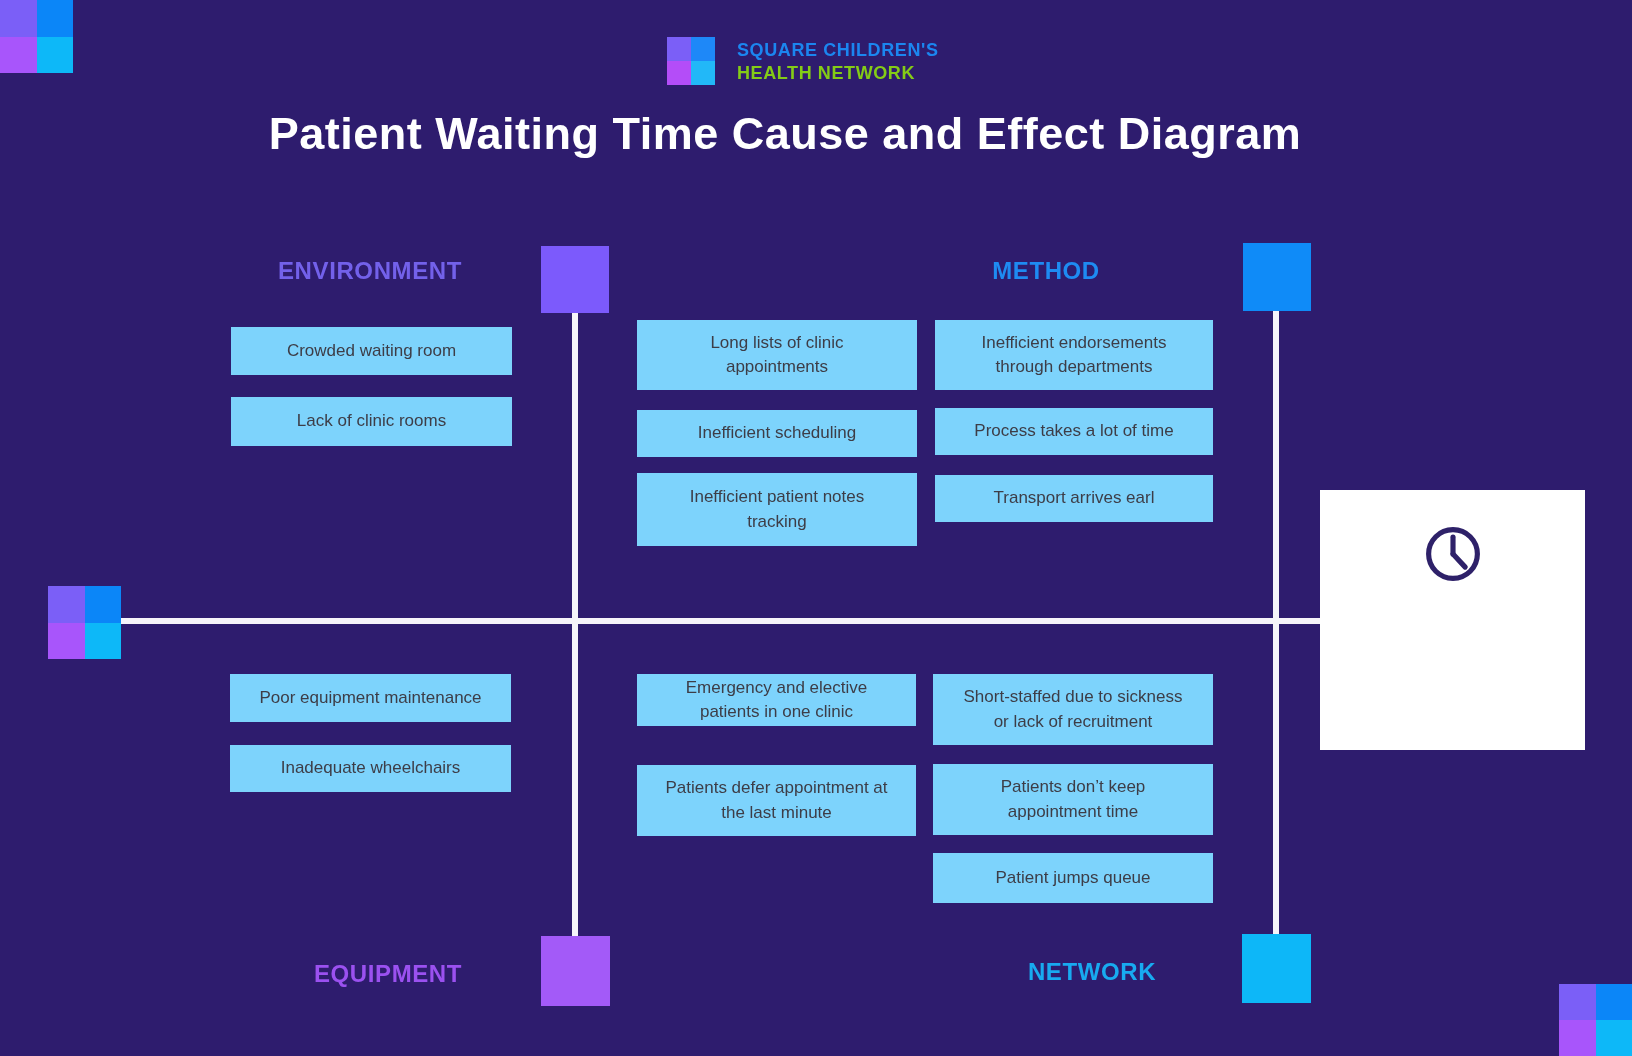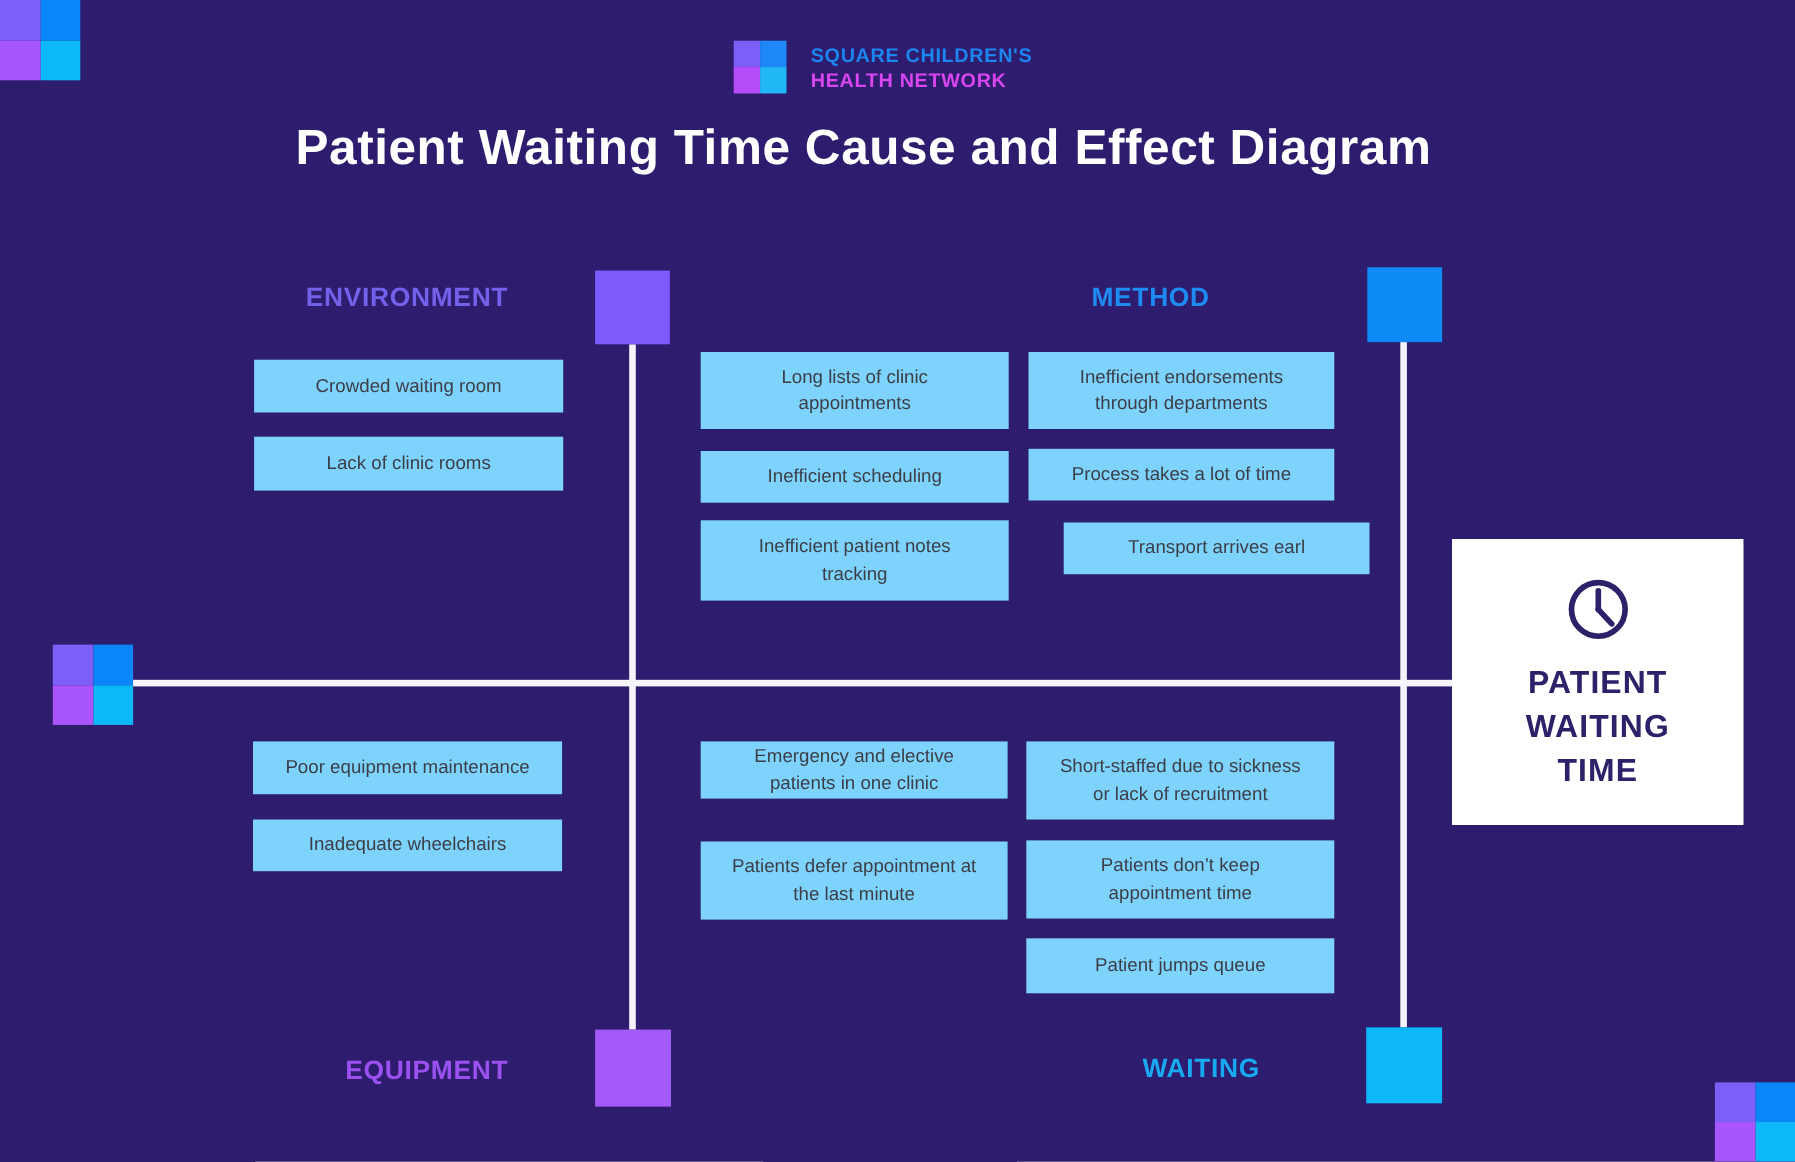--- a/index.html
+++ b/index.html
@@ -14,21 +14,21 @@
   .deco .c2 { background:#0b86f8; }
   .deco .c3 { background:#a855fb; }
   .deco .c4 { background:#0db8f8; }
   .logo .c3 { background:#b44df8; }
   .logo .c2 { background:#1e88f8; }
   .logo .c4 { background:#22b8f8; }
 
   .brand-line1 { position:absolute; left:737px; top:40px; font-size:18px; font-weight:700;
                  letter-spacing:.6px; color:#1b86f0; }
   .brand-line2 { position:absolute; left:737px; top:63px; font-size:18px; font-weight:700;
-                 letter-spacing:.6px; color:#d946ef; }
+                 letter-spacing:.6px; color:#84cc16; }
 
   .main-title { position:absolute; left:-31px; top:108px; width:1632px; text-align:center;
                 font-size:45px; font-weight:700; color:#ffffff; letter-spacing:.5px; }
 
   .cat-label { position:absolute; width:240px; font-size:24px; font-weight:700;
                letter-spacing:.6px; text-align:center; }
   .cat-environment { left:250px; top:257px; color:#7361ea; }
   .cat-method      { left:926px; top:257px; color:#1e8bf2; }
   .cat-equipment   { left:268px; top:960px; color:#9b51f0; }
   .cat-people      { left:972px; top:958px; color:#18aaf0; }
@@ -100,52 +100,47 @@
 
   <div class="cat-label cat-environment">ENVIRONMENT</div>
   <div class="cat-square sq-environment"></div>
 
   <div class="cat-label cat-method">METHOD</div>
   <div class="cat-square sq-method"></div>
 
   <div class="cat-label cat-equipment">EQUIPMENT</div>
   <div class="cat-square sq-equipment"></div>
 
-  <div class="cat-label cat-people">WAITING</div>
+  <div class="cat-label cat-people">NETWORK</div>
   <div class="cat-square sq-people"></div>
 
   <div class="cause" style="left:231px;top:327px;width:281px;height:48px;">Crowded waiting room</div>
   <div class="cause" style="left:231px;top:397px;width:281px;height:49px;">Lack of clinic rooms</div>
 
   <div class="cause" style="left:637px;top:320px;width:280px;height:70px;">Long lists of clinic appointments</div>
   <div class="cause" style="left:637px;top:410px;width:280px;height:47px;">Inefficient scheduling</div>
   <div class="cause" style="left:637px;top:473px;width:280px;height:73px;">Inefficient patient notes tracking</div>
 
   <div class="cause" style="left:935px;top:320px;width:278px;height:70px;">Inefficient endorsements through departments</div>
   <div class="cause" style="left:935px;top:408px;width:278px;height:47px;">Process takes a lot of time</div>
-  <div class="cause" style="left:935px;top:475px;width:278px;height:47px;margin-left:32px;">Transport arrives earl</div>
+  <div class="cause" style="left:935px;top:475px;width:278px;height:47px;">Transport arrives earl</div>
 
   <div class="cause" style="left:230px;top:674px;width:281px;height:48px;">Poor equipment maintenance</div>
   <div class="cause" style="left:230px;top:745px;width:281px;height:47px;">Inadequate wheelchairs</div>
 
   <div class="cause" style="left:637px;top:674px;width:279px;height:52px;">Emergency and elective patients in one clinic</div>
   <div class="cause" style="left:637px;top:765px;width:279px;height:71px;">Patients defer appointment at the last minute</div>
 
   <div class="cause" style="left:933px;top:674px;width:280px;height:71px;">Short-staffed due to sickness or lack of recruitment</div>
   <div class="cause" style="left:933px;top:764px;width:280px;height:71px;">Patients don’t keep appointment time</div>
   <div class="cause" style="left:933px;top:853px;width:280px;height:50px;">Patient jumps queue</div>
 
   <div class="effect-box">
     <span>
       <svg width="60" height="60" viewBox="0 0 64 64" aria-hidden="true">
         <circle cx="32" cy="32" r="26" fill="none" stroke="#2e2169" stroke-width="5.5"></circle>
         <line x1="32" y1="32" x2="32" y2="14" stroke="#2e2169" stroke-width="5.5" stroke-linecap="round"></line>
         <line x1="32" y1="32" x2="45" y2="46" stroke="#2e2169" stroke-width="5.5" stroke-linecap="round"></line>
       </svg>
     </span>
-    <div class="effect-title">
-      <div>PATIENT</div>
-      <div>WAITING</div>
-      <div>TIME</div>
-    </div>
   </div>
 
 </div>
 
 </body></html>

